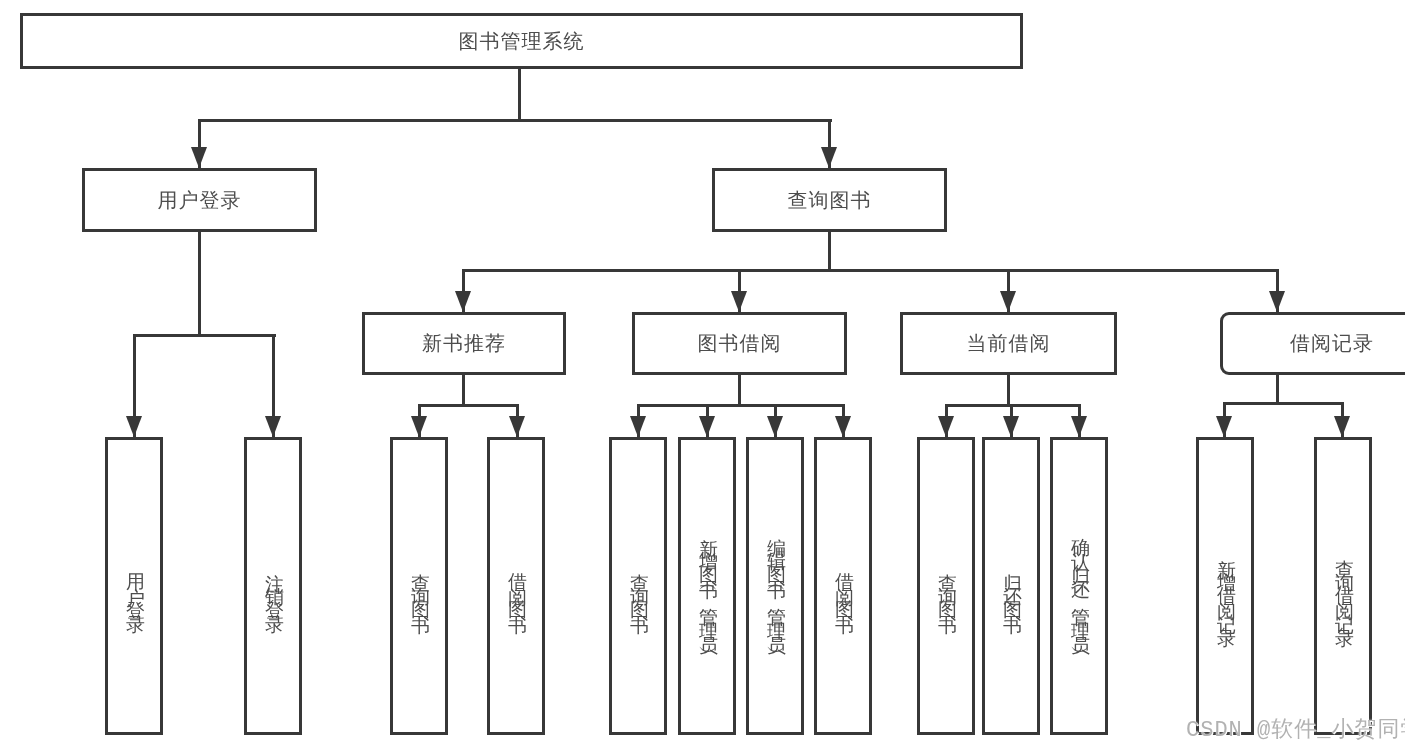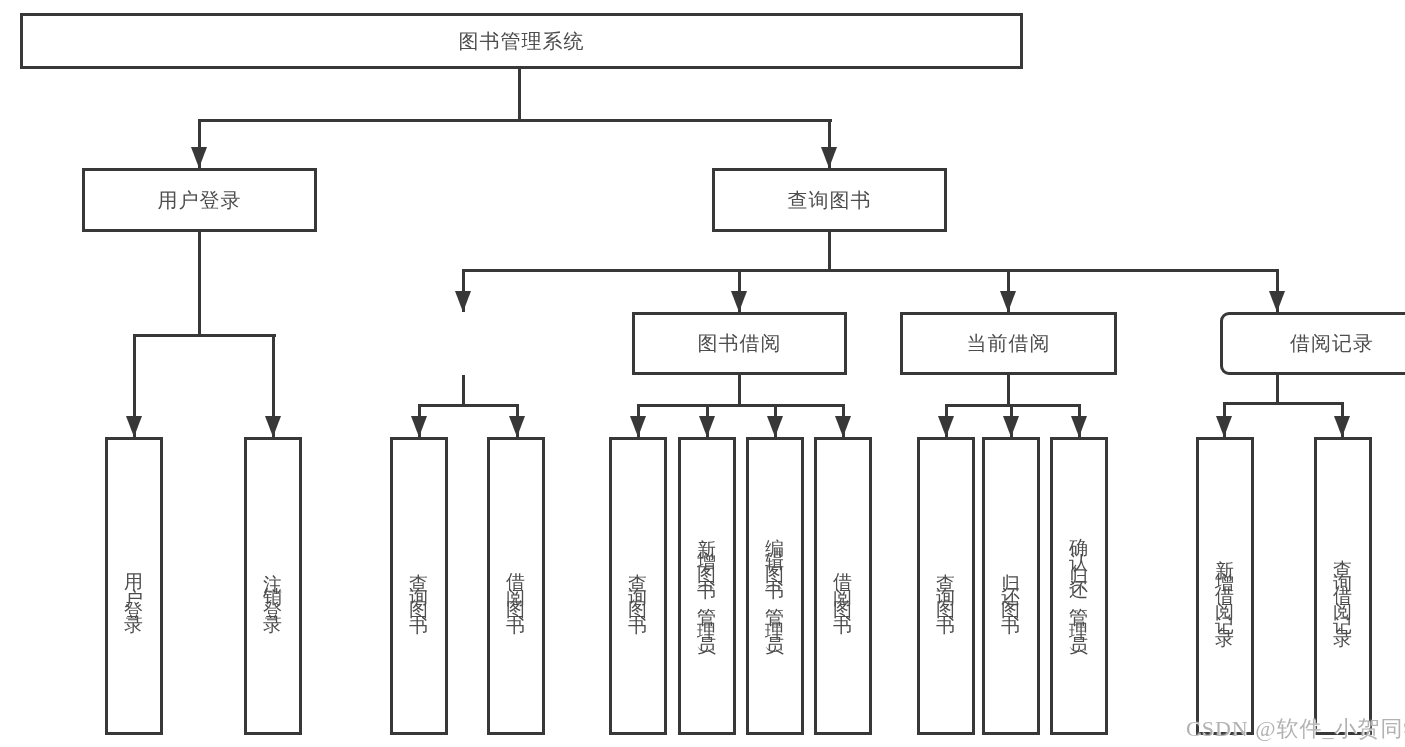--- a/index.html
+++ b/index.html
@@ -2,21 +2,21 @@
 <html><head>
 <meta charset="utf-8">
 <style>
   * { margin: 0; padding: 0; box-sizing: border-box; }
   html, body { background: #ffffff; }
   .canvas {
     position: relative;
     width: 1405px;
     height: 747px;
     background: #ffffff;
-    font-family: Liberation Serif, serif;
+    font-family: Liberation Mono, monospace;
     overflow: hidden;
   }
   
   .node {
     position: absolute;
     background: #ffffff;
     border: 3px solid #383838;
     color: #4d4d4d;
     display: flex;
     align-items: center;
@@ -76,20 +76,23 @@
     <span>图书管理系统</span>
   </div>
 
   <div class="node lv2" style="left:82px;">
     <span>用户登录</span>
   </div>
   <div class="node lv2" style="left:712px;">
     <span>查询图书</span>
   </div>
 
+  <div class="node lv3" style="left:362px;width:204px;">
+    <span>新书推荐</span>
+  </div>
   <div class="node lv3" style="left:632px;width:215px;">
     <span>图书借阅</span>
   </div>
   <div class="node lv3" style="left:900px;width:217px;">
     <span>当前借阅</span>
   </div>
   <div class="node lv3" style="left:1220px;width:224px;border-radius:9px;">
     <span>借阅记录</span>
   </div>
 

